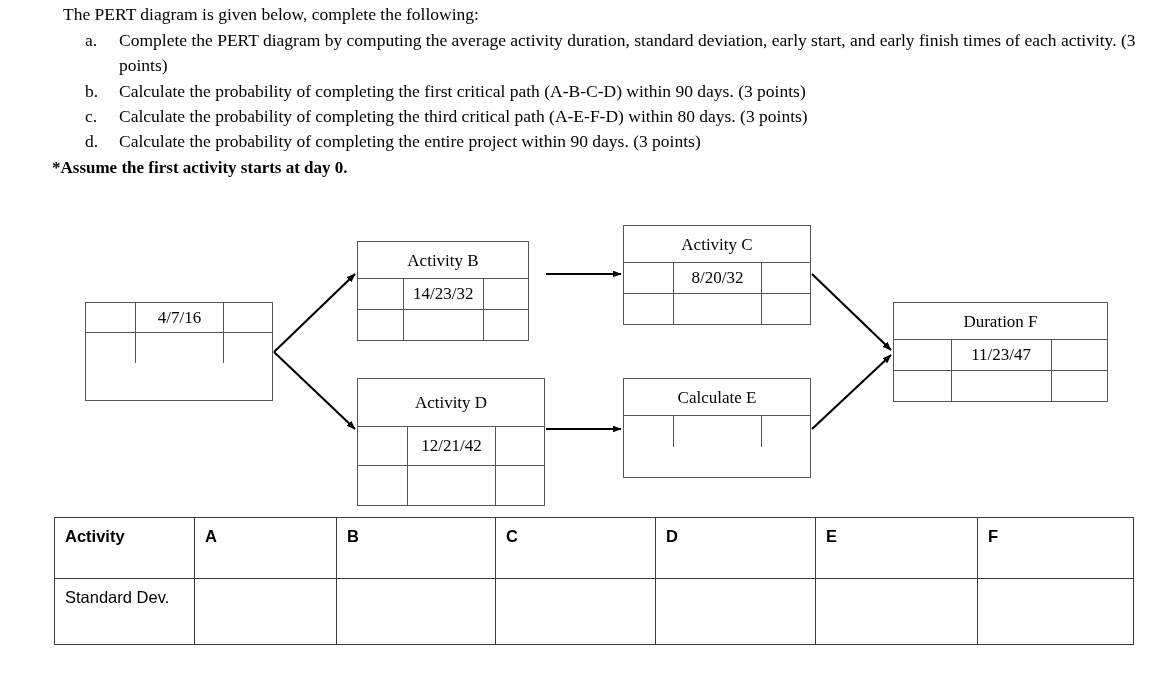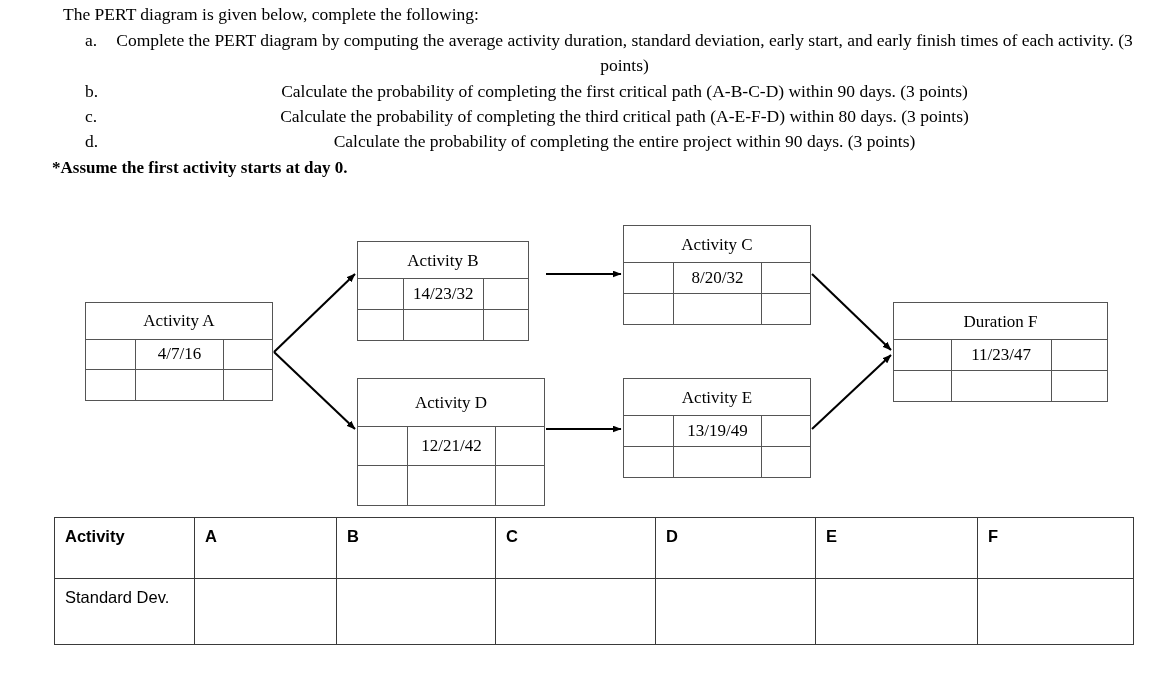--- a/index.html
+++ b/index.html
@@ -41,22 +41,21 @@
     margin-bottom: 0px;
   }
   #prompt ol.items li .marker {
     position: absolute;
     left: 33px;
     width: 22px;
     text-align: left;
   }
   #prompt ol.items li .body {
     display: block;
-    margin-left: 21px;
-    text-align: center;
+    margin-left: 33px;
   }
   #prompt .assume {
     font-size: 17px;
     line-height: 1.42;
     margin: 1px 0 0 0;
     font-weight: bold;
   }
 
   
   #diagram {
@@ -178,21 +177,20 @@
         <line x1="546" y1="274" x2="621" y2="274"></line>
         <line x1="546" y1="429" x2="621" y2="429"></line>
         <line x1="812" y1="274" x2="891" y2="350"></line>
         <line x1="812" y1="429" x2="891" y2="355"></line>
       </g>
   </svg>
 </div>
 
 <div id="nodes-layer">
     <div class="node" style="left: 85px; top: 302px; width: 188px; height: 99px; border-color: rgb(85, 85, 85);">
-      <div class="title-row">Activity A</div>
       <div class="cell-row mid">
         <div class="cell c1"></div>
         <div class="cell c2">4/7/16</div>
         <div class="cell c3"></div>
       </div>
       <div class="cell-row">
         <div class="cell c1"></div>
         <div class="cell c2"></div>
         <div class="cell c3"></div>
       </div>
@@ -230,26 +228,21 @@
         <div class="cell c2">12/21/42</div>
         <div class="cell c3"></div>
       </div>
       <div class="cell-row">
         <div class="cell c1"></div>
         <div class="cell c2"></div>
         <div class="cell c3"></div>
       </div>
     </div>
     <div class="node" style="left: 623px; top: 378px; width: 188px; height: 100px; border-color: rgb(85, 85, 85);">
-      <div class="title-row">Activity E</div>
-      <div class="cell-row mid">
-        <div class="cell c1"></div>
-        <div class="cell c2">13/19/49</div>
-        <div class="cell c3"></div>
-      </div>
+      <div class="title-row">Calculate E</div>
       <div class="cell-row">
         <div class="cell c1"></div>
         <div class="cell c2"></div>
         <div class="cell c3"></div>
       </div>
     </div>
     <div class="node" style="left: 893px; top: 302px; width: 215px; height: 100px; border-color: rgb(85, 85, 85);">
       <div class="title-row">Duration F</div>
       <div class="cell-row mid">
         <div class="cell c1"></div>

